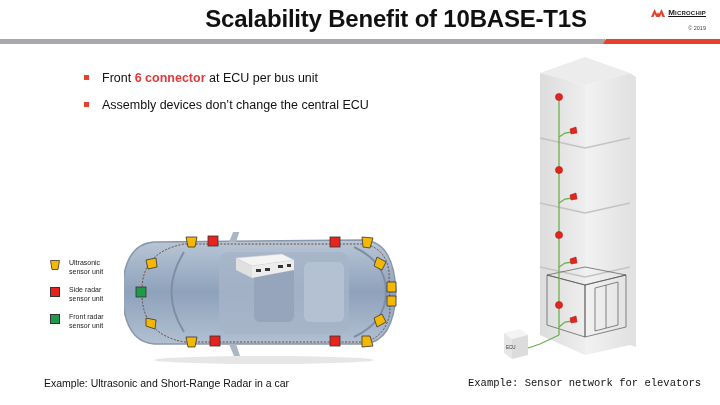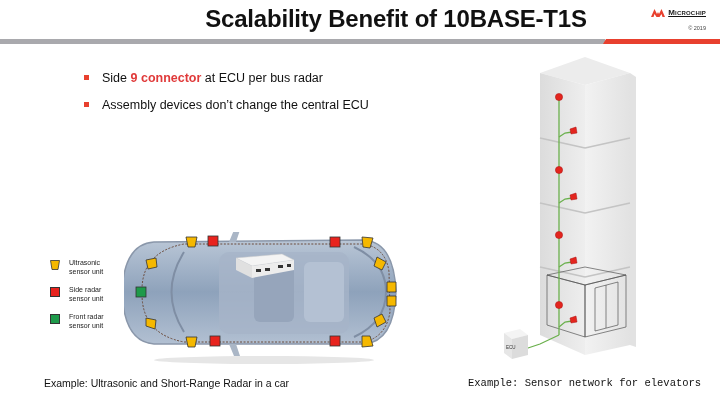--- a/index.html
+++ b/index.html
@@ -35,21 +35,21 @@
 </div>
 <div class="copyright">© 2019</div>
 
 <div class="bar-gray"></div>
 <div class="bar-red"></div>
 
 <div class="bullets">
   <div class="bullet">
     <span class="sq"></span>
     <span>
-      <span>Side </span><span class="hl">9 connector</span><span> at ECU per bus radar</span>
+      <span>Front </span><span class="hl">6 connector</span><span> at ECU per bus unit</span>
     </span>
   </div>
   <div class="bullet">
     <span class="sq"></span>
     <span>
       <span>Assembly devices don’t change the central ECU</span><span class="hl"></span><span></span>
     </span>
   </div>
 </div>
 

